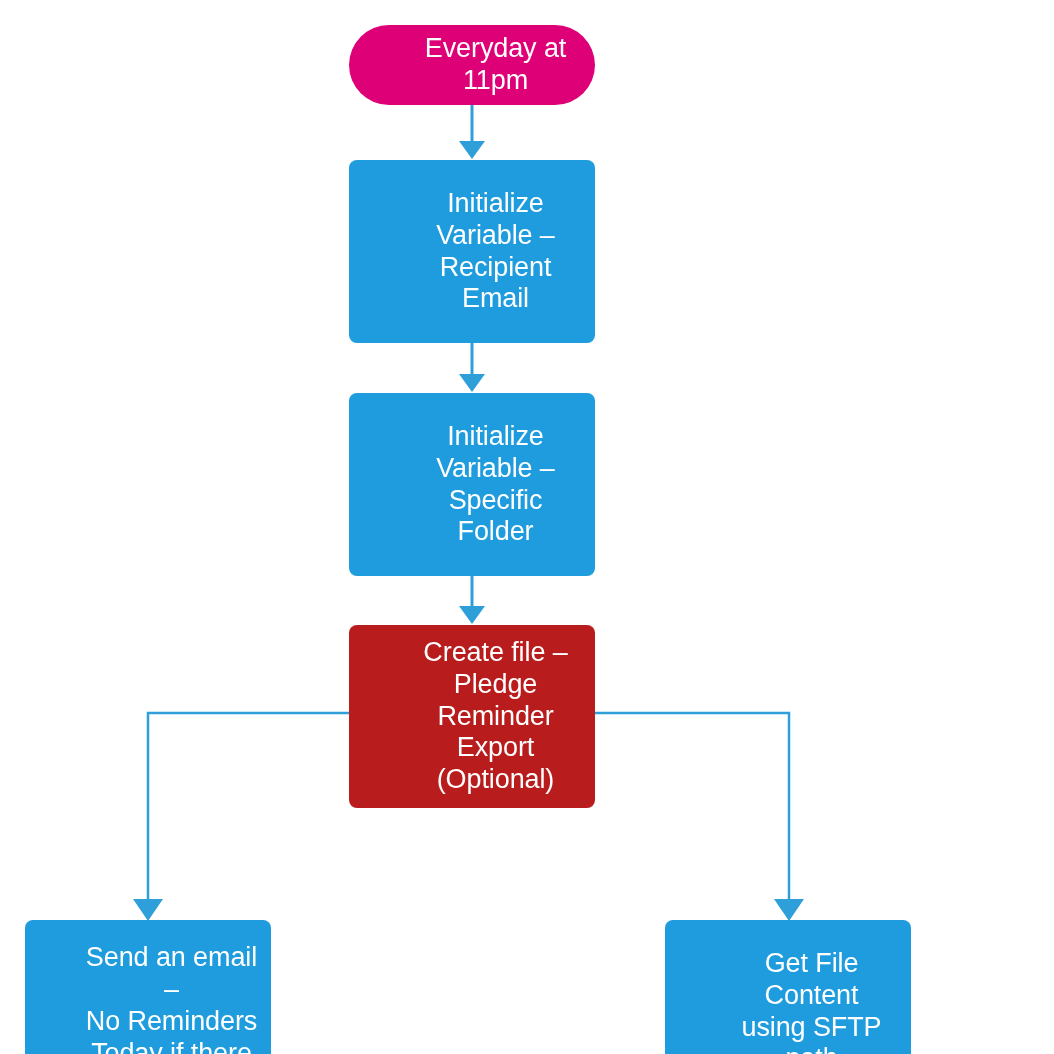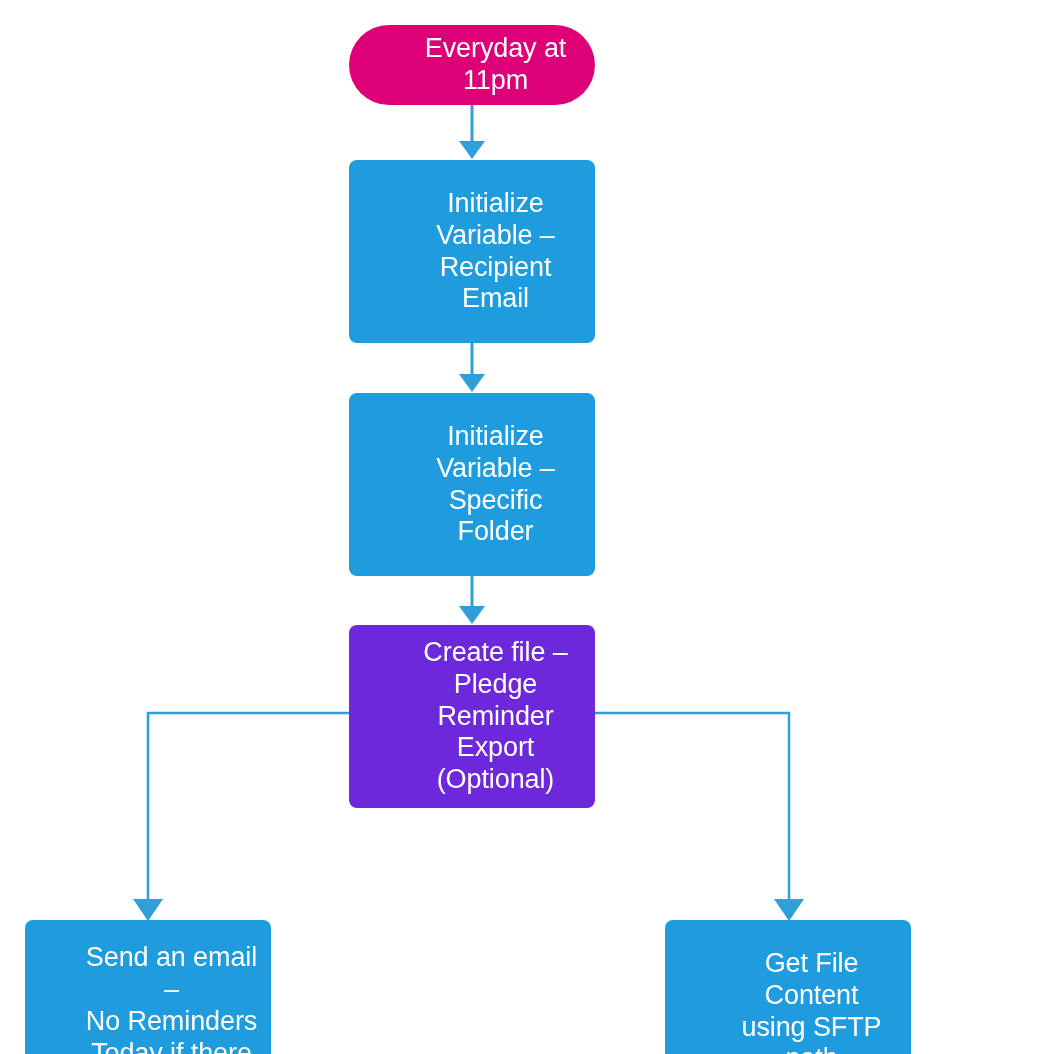--- a/index.html
+++ b/index.html
@@ -102,21 +102,21 @@
   <div class="node node-process" id="node-init-email" style="background:#1F9CDD;">
     <span class="node-label">Initialize Variable –
 Recipient Email</span>
   </div>
 
   <div class="node node-process" id="node-init-folder" style="background:#1F9CDD;">
     <span class="node-label">Initialize Variable –
 Specific Folder</span>
   </div>
 
-  <div class="node node-process" id="node-create-file" style="background:#6d28d9;">
+  <div class="node node-process" id="node-create-file" style="background:#b91c1c;">
     <span class="node-label">Create file –
 Pledge Reminder
 Export (Optional)</span>
   </div>
 
   <div class="node node-process" id="node-send-email" style="background:#1F9CDD;">
     <span class="node-label">Send an email –
 No Reminders
 Today if there is no
 Export</span>

